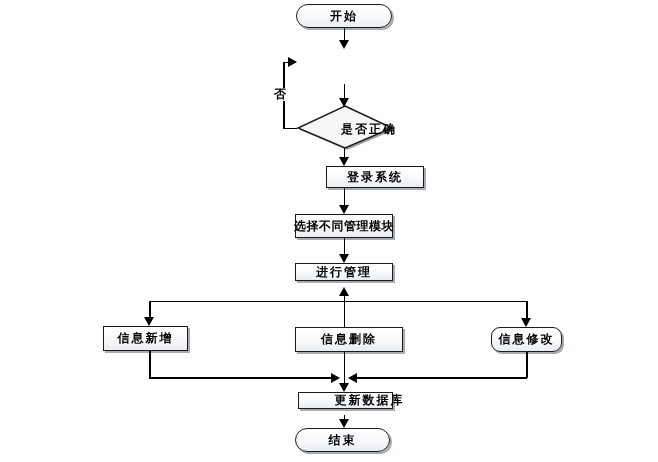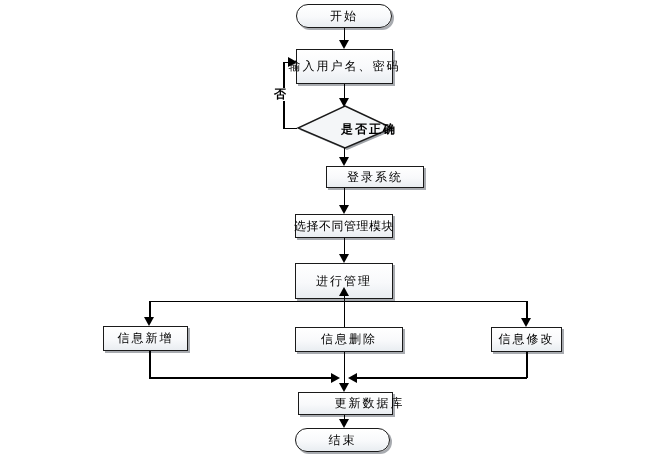--- a/index.html
+++ b/index.html
@@ -6,21 +6,21 @@
   #canvas{
     position:relative;width:658px;height:462px;background:#ffffff;overflow:hidden;
     font-family:"DejaVu Sans","Liberation Sans",sans-serif;
   }
   .node{
     position:absolute;box-sizing:border-box;
     border:1.4px solid #1a1a1a;
     background:linear-gradient(180deg,#ffffff 0%,#f8f9fb 55%,#e9edf1 100%);
     box-shadow:2px 2px 0 #a8abb0;
     display:flex;align-items:center;justify-content:center;
-    font-size:12px;font-weight:normal;color:#000;letter-spacing:2px;white-space:nowrap;
+    font-size:12px;font-weight:bold;color:#000;letter-spacing:2px;white-space:nowrap;
   }
   .terminator{border-radius:13px;}
   .vline{position:absolute;width:1.5px;background:#000;}
   .hline{position:absolute;height:1.5px;background:#000;}
   .arr{position:absolute;width:0;height:0;}
   .arr.down{border-left:5.5px solid transparent;border-right:5.5px solid transparent;border-top:9px solid #000;}
   .arr.up{border-left:5.5px solid transparent;border-right:5.5px solid transparent;border-bottom:9px solid #000;}
   .arr.right{border-top:5.5px solid transparent;border-bottom:5.5px solid transparent;border-left:9px solid #000;}
   .arr.left{border-top:5.5px solid transparent;border-bottom:5.5px solid transparent;border-right:9px solid #000;}
   .edge-label{
@@ -33,43 +33,42 @@
     font-size:12px;font-weight:bold;color:#000;letter-spacing:2px;
   }
 </style>
 </head>
 <body>
 
 <div id="canvas">
 
   <div class="node terminator" style="left:296px;top:4px;width:96px;height:24px;">开始</div>
 
-  <div class="node" style="left:296px;top:49px;width:97px;height:35px;">输入用户名、密码</div>
 
   <div class="diamond-wrap">
     <svg width="104" height="48">
       <polygon points="54,4 101,26 54,46 7,26" fill="#9fa3a8"></polygon>
       <polygon points="52,2 99,24 52,44 5,24" fill="#f4f6f8" stroke="#1a1a1a" stroke-width="1.4"></polygon>
     </svg>
   </div>
   <div class="diamond-label">是否正确</div>
 
   <div class="node" style="left:295px;top:166px;width:98px;height:22px;margin-left:31px;">登录系统</div>
 
   <div class="node" style="left:295px;top:214px;width:98px;height:24px;letter-spacing:0.5px;">选择不同管理模块</div>
 
-  <div class="node" style="left:295px;top:263px;width:98px;height:36px;">进行管理</div>
+  <div class="node" style="left:295px;top:263px;width:98px;height:18px;">进行管理</div>
 
   <div class="node" style="left:103px;top:326px;width:85px;height:25px;">信息新增</div>
 
   <div class="node" style="left:295px;top:327px;width:108px;height:25px;">信息删除</div>
 
-  <div class="node" style="left:491px;top:327px;width:71px;height:25px;">信息修改</div>
+  <div class="node" style="left:491px;top:327px;width:71px;height:25px;border-radius:9px;">信息修改</div>
 
-  <div class="node" style="left:298px;top:392px;width:95px;height:23px;padding-left:48px;">更新数据库</div>
+  <div class="node" style="left:298px;top:392px;width:95px;height:17px;padding-left:48px;">更新数据库</div>
 
   <div class="node terminator" style="left:295px;top:428px;width:95px;height:24px;">结束</div>
 
   <div class="vline" style="left:343.5px;top:28px;height:13px;"></div>
   <div class="arr down" style="left:338.5px;top:40px;"></div>
 
   <div class="vline" style="left:343.5px;top:84px;height:15px;"></div>
   <div class="arr down" style="left:338.5px;top:98px;"></div>
 
   <div class="hline" style="left:283px;top:127.5px;width:14px;"></div>

